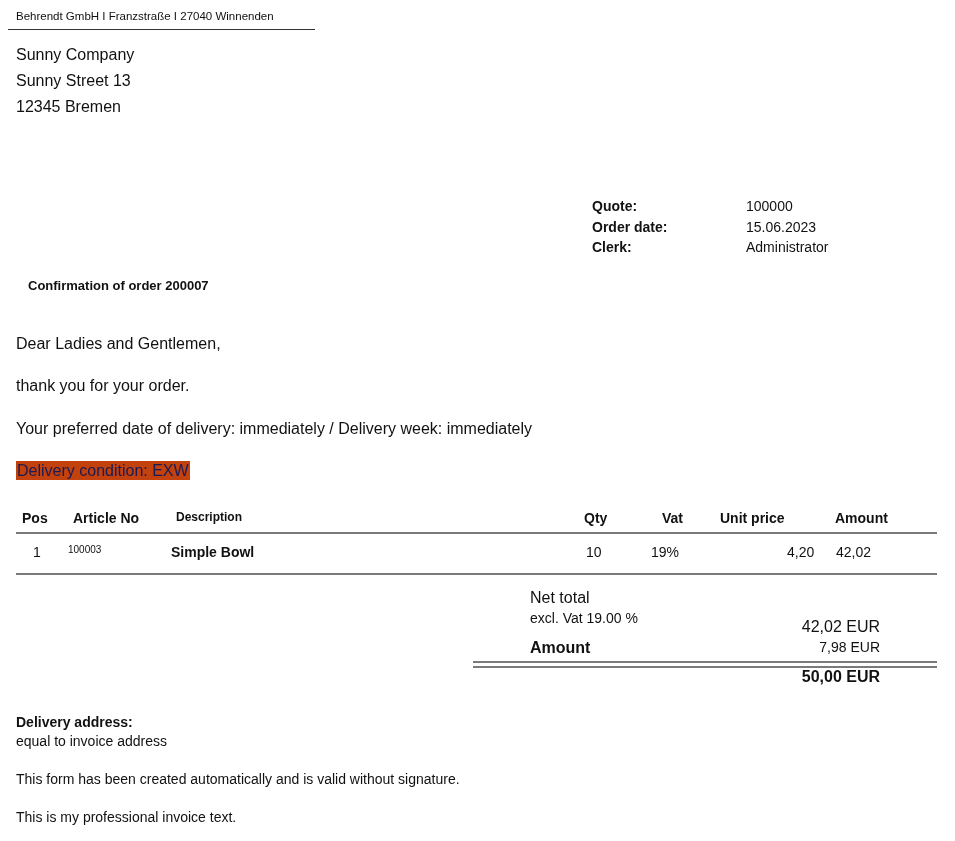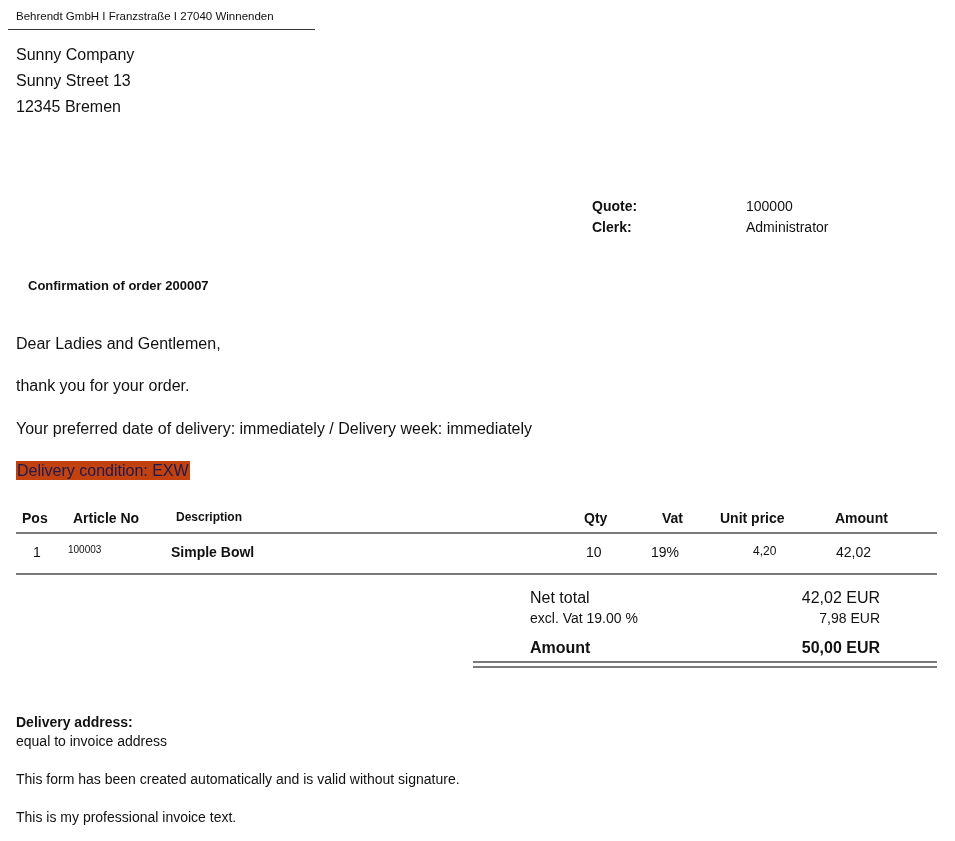--- a/index.html
+++ b/index.html
@@ -27,21 +27,21 @@
     .body-text { left: 16px; font-size: 16px; }
     .salutation { top: 335px; }
     .thanks { top: 377px; }
     .preferred { top: 420px; }
     .delivery-cond { top: 461px; background: #c2410c; color: #1b1b55; padding: 1px 1px 0 1px; left: 16px; }
     .tbl-head-rule { position: absolute; left: 0; width: 921px; top: 532px; border-top: 2px solid #7a7a7a; }
     .tbl-row-rule { position: absolute; left: 0; width: 921px; top: 573px; border-top: 2px solid #7a7a7a; }
 
     
     .totals-label { position: absolute; left: 530px; white-space: nowrap; }
-    .totals-value { position: absolute; right: 75px; white-space: nowrap; text-align: right; }
+    .totals-value { position: absolute; right: 75px; white-space: nowrap; text-align: right; margin-top: 29px; }
     .tot-net { top: 589px; font-size: 16px; }
     .tot-vat { top: 610px; font-size: 14px; }
     .tot-amount { top: 639px; font-size: 16px; font-weight: bold; }
     .dbl1 { position: absolute; left: 473px; width: 464px; top: 661px; border-top: 2px solid #7a7a7a; }
     .dbl2 { position: absolute; left: 473px; width: 464px; top: 666px; border-top: 2px solid #7a7a7a; }
 
     .small { left: 16px; font-size: 14px; }
     .deliv-addr-h { top: 714px; font-weight: bold; }
     .deliv-addr-v { top: 733px; }
     .auto-note { top: 771px; }
@@ -56,20 +56,24 @@
 <div class="abs recipient">
   <div>Sunny Company</div>
   <div>Sunny Street 13</div>
   <div>12345 Bremen</div>
 </div>
 
 <div class="meta">
   <div class="meta-row">
     <span class="meta-label">Quote:</span>
     <span class="meta-value">100000</span>
+  </div>
+  <div class="meta-row">
+    <span class="meta-label">Order date:</span>
+    <span class="meta-value">15.06.2023</span>
   </div>
   <div class="meta-row">
     <span class="meta-label">Clerk:</span>
     <span class="meta-value">Administrator</span>
   </div>
 </div>
 
 <div class="abs title">Confirmation of order 200007</div>
 
 <div class="abs body-text salutation">Dear Ladies and Gentlemen,</div>
@@ -88,21 +92,21 @@
     <span class="abs" style="left:835px; top:510px; font-size:14px; font-weight:bold;">Amount</span>
   </div>
   <div class="tbl-head-rule" style="left:16px;"></div>
 
   <div>
     <span class="abs" style="left:33px; top:544px; font-size:14px;">1</span>
     <span class="abs" style="left:68px; top:544px; font-size:10px;">100003</span>
     <span class="abs" style="left:171px; top:544px; font-size:14px; font-weight:bold;">Simple Bowl</span>
     <span class="abs" style="left:586px; top:544px; font-size:14px;">10</span>
     <span class="abs" style="left:651px; top:544px; font-size:14px;">19%</span>
-    <span class="abs" style="left:753px; top:544px; font-size:12px;">4,20</span>
+    <span class="abs" style="left:787px; top:544px; font-size:14px;">4,20</span>
     <span class="abs" style="left:836px; top:544px; font-size:14px;">42,02</span>
   </div>
   <div class="tbl-row-rule" style="left:16px;"></div>
 </div>
 
 <div>
   <span class="totals-label tot-net">Net total</span>
   <span class="totals-value tot-net">42,02 EUR</span>
   <span class="totals-label tot-vat">excl. Vat 19.00 %</span>
   <span class="totals-value tot-vat">7,98 EUR</span>

